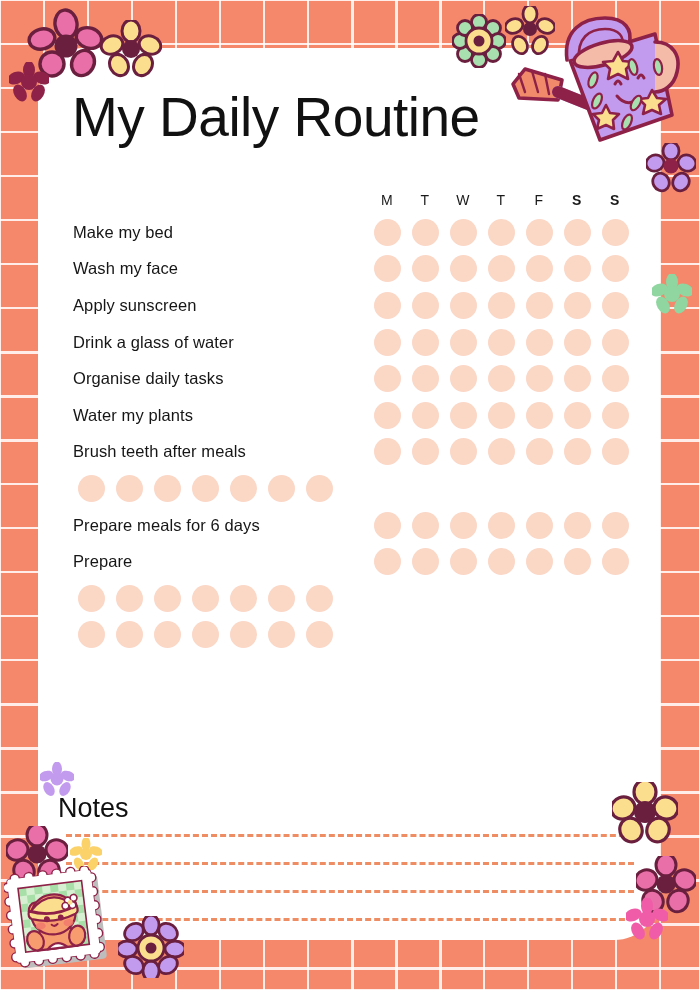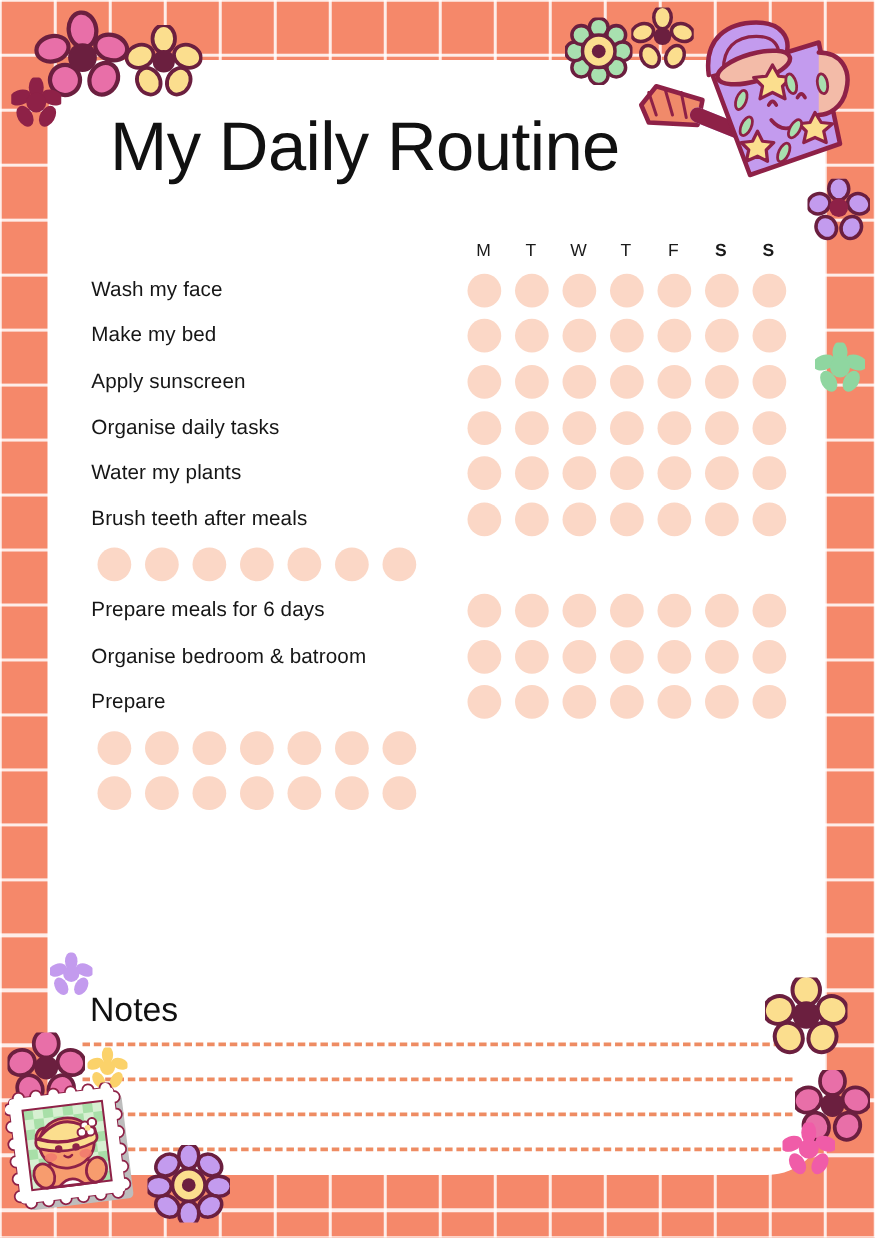--- a/index.html
+++ b/index.html
@@ -34,21 +34,21 @@
     width: 622px;
     height: 892px;
     background: #FFFFFF;
     border-radius: 46px 46px 46px 46px;
     z-index: 4;
   }
 
   
   .title {
     position: absolute;
-    left: 88px;
+    left: 72px;
     top: 90px;
     font-size: 55px;
     line-height: 1;
     font-weight: 300;
     letter-spacing: -0.5px;
     color: #111111;
     z-index: 12;
     white-space: nowrap;
   }
 
@@ -105,21 +105,21 @@
   .circle {
     width: 27px;
     height: 27px;
     border-radius: 50%;
     background: #FBD7C6;
   }
 
   
   .notes-title {
     position: absolute;
-    left: 72px;
+    left: 58px;
     top: 793px;
     font-size: 27px;
     font-weight: 300;
     color: #111111;
     z-index: 12;
   }
   .notes-lines {
     position: absolute;
     left: 66px;
     top: 834px;
@@ -148,20 +148,46 @@
       <div class="day-header">T</div>
       <div class="day-header">W</div>
       <div class="day-header">T</div>
       <div class="day-header">F</div>
       <div class="day-header weekend">S</div>
       <div class="day-header weekend">S</div>
     </div>
 
   <div class="tracker" id="tracker">
       <div class="task-row">
+        <div class="task-label">Make my bed</div>
+        <div class="circles">
+          <div class="circle-cell">
+            <div class="circle"></div>
+          </div>
+          <div class="circle-cell">
+            <div class="circle"></div>
+          </div>
+          <div class="circle-cell">
+            <div class="circle"></div>
+          </div>
+          <div class="circle-cell">
+            <div class="circle"></div>
+          </div>
+          <div class="circle-cell">
+            <div class="circle"></div>
+          </div>
+          <div class="circle-cell">
+            <div class="circle"></div>
+          </div>
+          <div class="circle-cell">
+            <div class="circle"></div>
+          </div>
+        </div>
+      </div>
+      <div class="task-row">
         <div class="task-label">Wash my face</div>
         <div class="circles">
           <div class="circle-cell">
             <div class="circle"></div>
           </div>
           <div class="circle-cell">
             <div class="circle"></div>
           </div>
           <div class="circle-cell">
             <div class="circle"></div>
@@ -174,46 +200,20 @@
           </div>
           <div class="circle-cell">
             <div class="circle"></div>
           </div>
           <div class="circle-cell">
             <div class="circle"></div>
           </div>
         </div>
       </div>
       <div class="task-row">
-        <div class="task-label">Make my bed</div>
-        <div class="circles">
-          <div class="circle-cell">
-            <div class="circle"></div>
-          </div>
-          <div class="circle-cell">
-            <div class="circle"></div>
-          </div>
-          <div class="circle-cell">
-            <div class="circle"></div>
-          </div>
-          <div class="circle-cell">
-            <div class="circle"></div>
-          </div>
-          <div class="circle-cell">
-            <div class="circle"></div>
-          </div>
-          <div class="circle-cell">
-            <div class="circle"></div>
-          </div>
-          <div class="circle-cell">
-            <div class="circle"></div>
-          </div>
-        </div>
-      </div>
-      <div class="task-row">
         <div class="task-label">Apply sunscreen</div>
         <div class="circles">
           <div class="circle-cell">
             <div class="circle"></div>
           </div>
           <div class="circle-cell">
             <div class="circle"></div>
           </div>
           <div class="circle-cell">
             <div class="circle"></div>
@@ -226,20 +226,46 @@
           </div>
           <div class="circle-cell">
             <div class="circle"></div>
           </div>
           <div class="circle-cell">
             <div class="circle"></div>
           </div>
         </div>
       </div>
       <div class="task-row">
+        <div class="task-label">Drink a glass of water</div>
+        <div class="circles">
+          <div class="circle-cell">
+            <div class="circle"></div>
+          </div>
+          <div class="circle-cell">
+            <div class="circle"></div>
+          </div>
+          <div class="circle-cell">
+            <div class="circle"></div>
+          </div>
+          <div class="circle-cell">
+            <div class="circle"></div>
+          </div>
+          <div class="circle-cell">
+            <div class="circle"></div>
+          </div>
+          <div class="circle-cell">
+            <div class="circle"></div>
+          </div>
+          <div class="circle-cell">
+            <div class="circle"></div>
+          </div>
+        </div>
+      </div>
+      <div class="task-row">
         <div class="task-label">Organise daily tasks</div>
         <div class="circles">
           <div class="circle-cell">
             <div class="circle"></div>
           </div>
           <div class="circle-cell">
             <div class="circle"></div>
           </div>
           <div class="circle-cell">
             <div class="circle"></div>
@@ -330,46 +356,20 @@
           <div class="circle-cell">
             <div class="circle"></div>
           </div>
           <div class="circle-cell">
             <div class="circle"></div>
           </div>
         </div>
       </div>
       <div class="task-row">
         <div class="task-label">Prepare meals for 6 days</div>
-        <div class="circles">
-          <div class="circle-cell">
-            <div class="circle"></div>
-          </div>
-          <div class="circle-cell">
-            <div class="circle"></div>
-          </div>
-          <div class="circle-cell">
-            <div class="circle"></div>
-          </div>
-          <div class="circle-cell">
-            <div class="circle"></div>
-          </div>
-          <div class="circle-cell">
-            <div class="circle"></div>
-          </div>
-          <div class="circle-cell">
-            <div class="circle"></div>
-          </div>
-          <div class="circle-cell">
-            <div class="circle"></div>
-          </div>
-        </div>
-      </div>
-      <div class="task-row">
-        <div class="task-label">Organise bedroom &amp; batroom</div>
         <div class="circles">
           <div class="circle-cell">
             <div class="circle"></div>
           </div>
           <div class="circle-cell">
             <div class="circle"></div>
           </div>
           <div class="circle-cell">
             <div class="circle"></div>
           </div>

